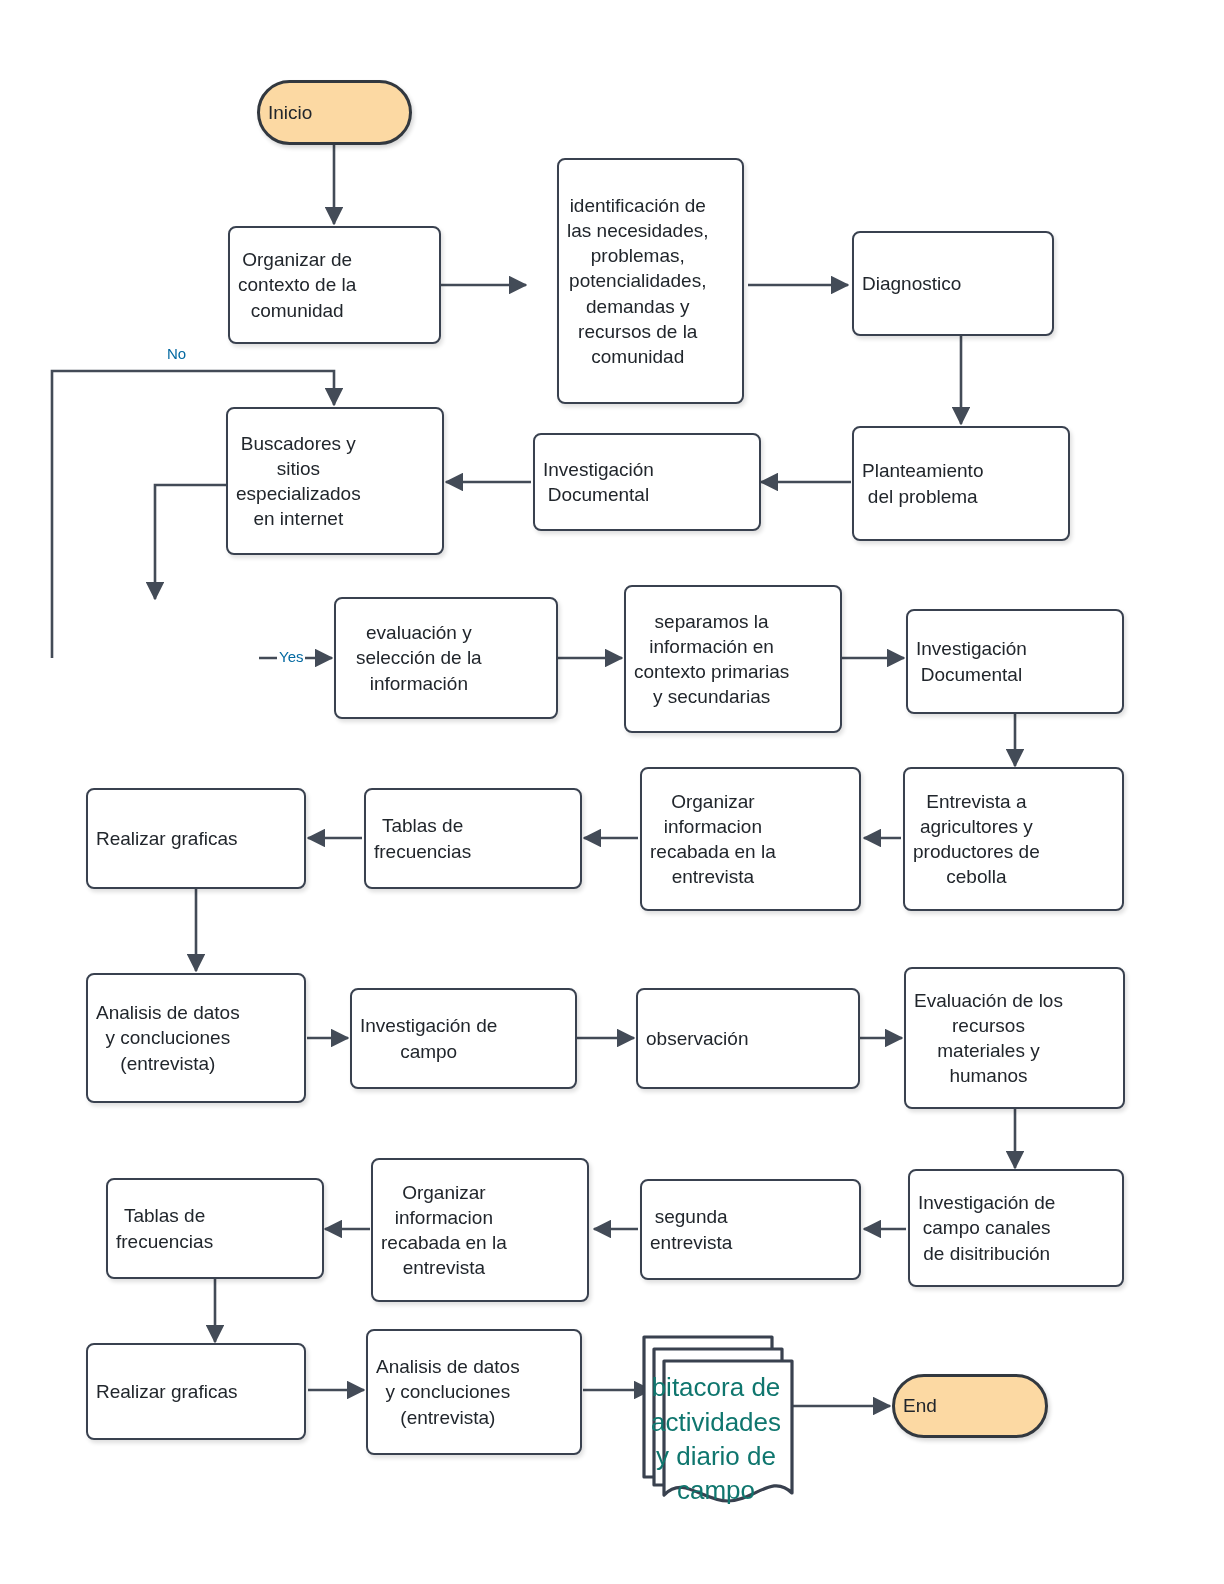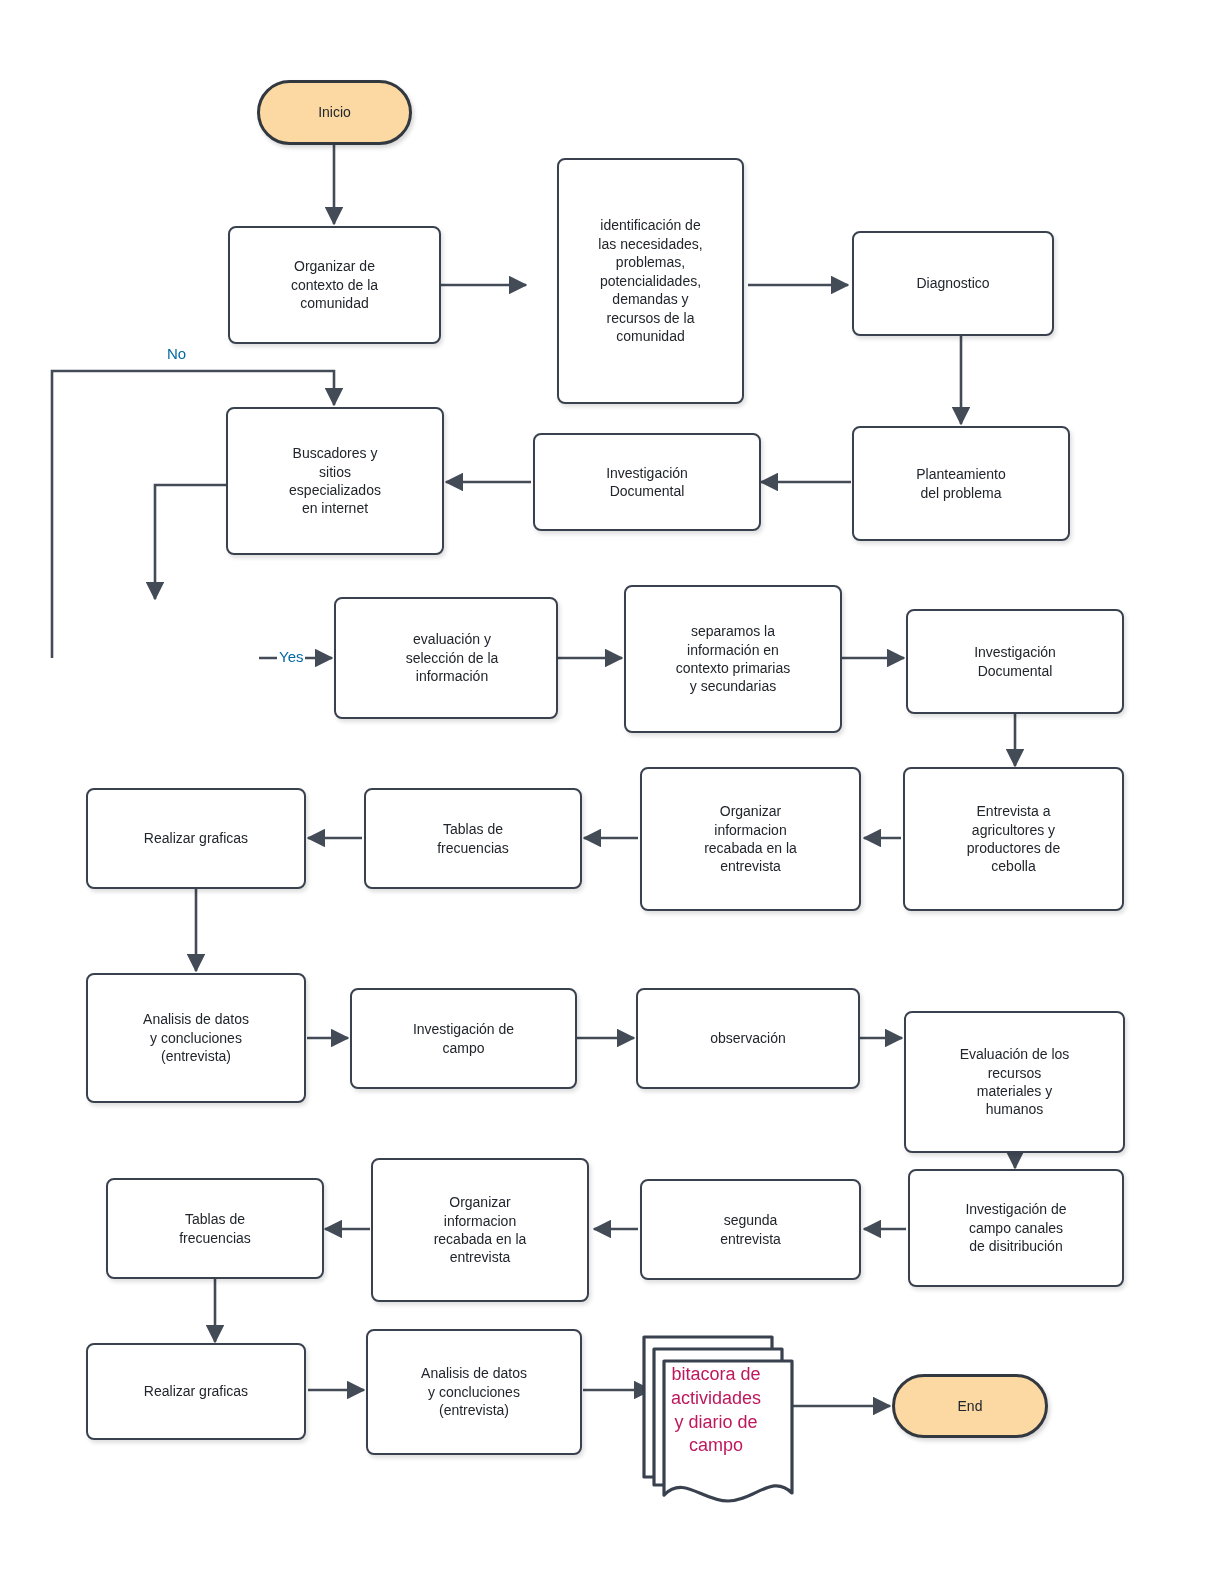--- a/index.html
+++ b/index.html
@@ -2,24 +2,24 @@
 <html><head>
 <meta charset="utf-8">
 <style>
   html,body{margin:0;padding:0;background:#ffffff;}
   body{font-family:"Liberation Sans", sans-serif;}
   #canvas{position:relative;width:1224px;height:1584px;background:#ffffff;overflow:hidden;}
 
   .node{
     position:absolute;
     box-sizing:border-box;
-    display:flex;align-items:center;justify-content:center;
+    display:flex;align-items:center;
     text-align:center;
     color:#21262c;
-    font-size:14px;
+    font-size:19px;
     line-height:1.32;
     padding:4px 8px;
     background:#ffffff;
     border:2.5px solid #39414f;
     border-radius:8px;
     box-shadow:2px 3px 4px rgba(0,0,0,0.13);
   }
   .node span{display:block;white-space:pre-line;}
 
   .terminator{
@@ -42,24 +42,24 @@
     box-shadow:none;
   }
   .decision .dshape{
     position:absolute;inset:0;
   }
   .decision .dlabel{position:relative;z-index:2;white-space:pre-line;}
 
   .multidoc{
     position:absolute;
     box-sizing:border-box;
-    display:flex;align-items:flex-start;justify-content:center;
+    display:flex;align-items:center;justify-content:center;
     text-align:center;
-    color:#be185d;
-    font-size:18px;
+    color:#0f766e;
+    font-size:26px;
     line-height:1.32;
   }
   .multidoc svg{position:absolute;inset:0;}
   .multidoc .mlabel{position:relative;z-index:3;white-space:pre-line;padding-top:38px;}
 
   svg.wires{position:absolute;left:0;top:0;width:1224px;height:1584px;pointer-events:none;}
   .edgelabel{
     position:absolute;
     font-size:15px;
     color:#0369a1;
@@ -228,21 +228,21 @@
 
   <div class="node" style="left:350px;top:988px;width:227px;height:101px;">
     <span>Investigación de
 campo</span>
   </div>
 
   <div class="node" style="left:636px;top:988px;width:224px;height:101px;">
     <span>observación</span>
   </div>
 
-  <div class="node" style="left:904px;top:967px;width:221px;height:142px;margin-top:44px;">
+  <div class="node" style="left:904px;top:967px;width:221px;height:142px;">
     <span>Evaluación de los
 recursos
 materiales y
 humanos</span>
   </div>
 
   <div class="node" style="left:908px;top:1169px;width:216px;height:118px;">
     <span>Investigación de
 campo canales
 de disitribución</span>

